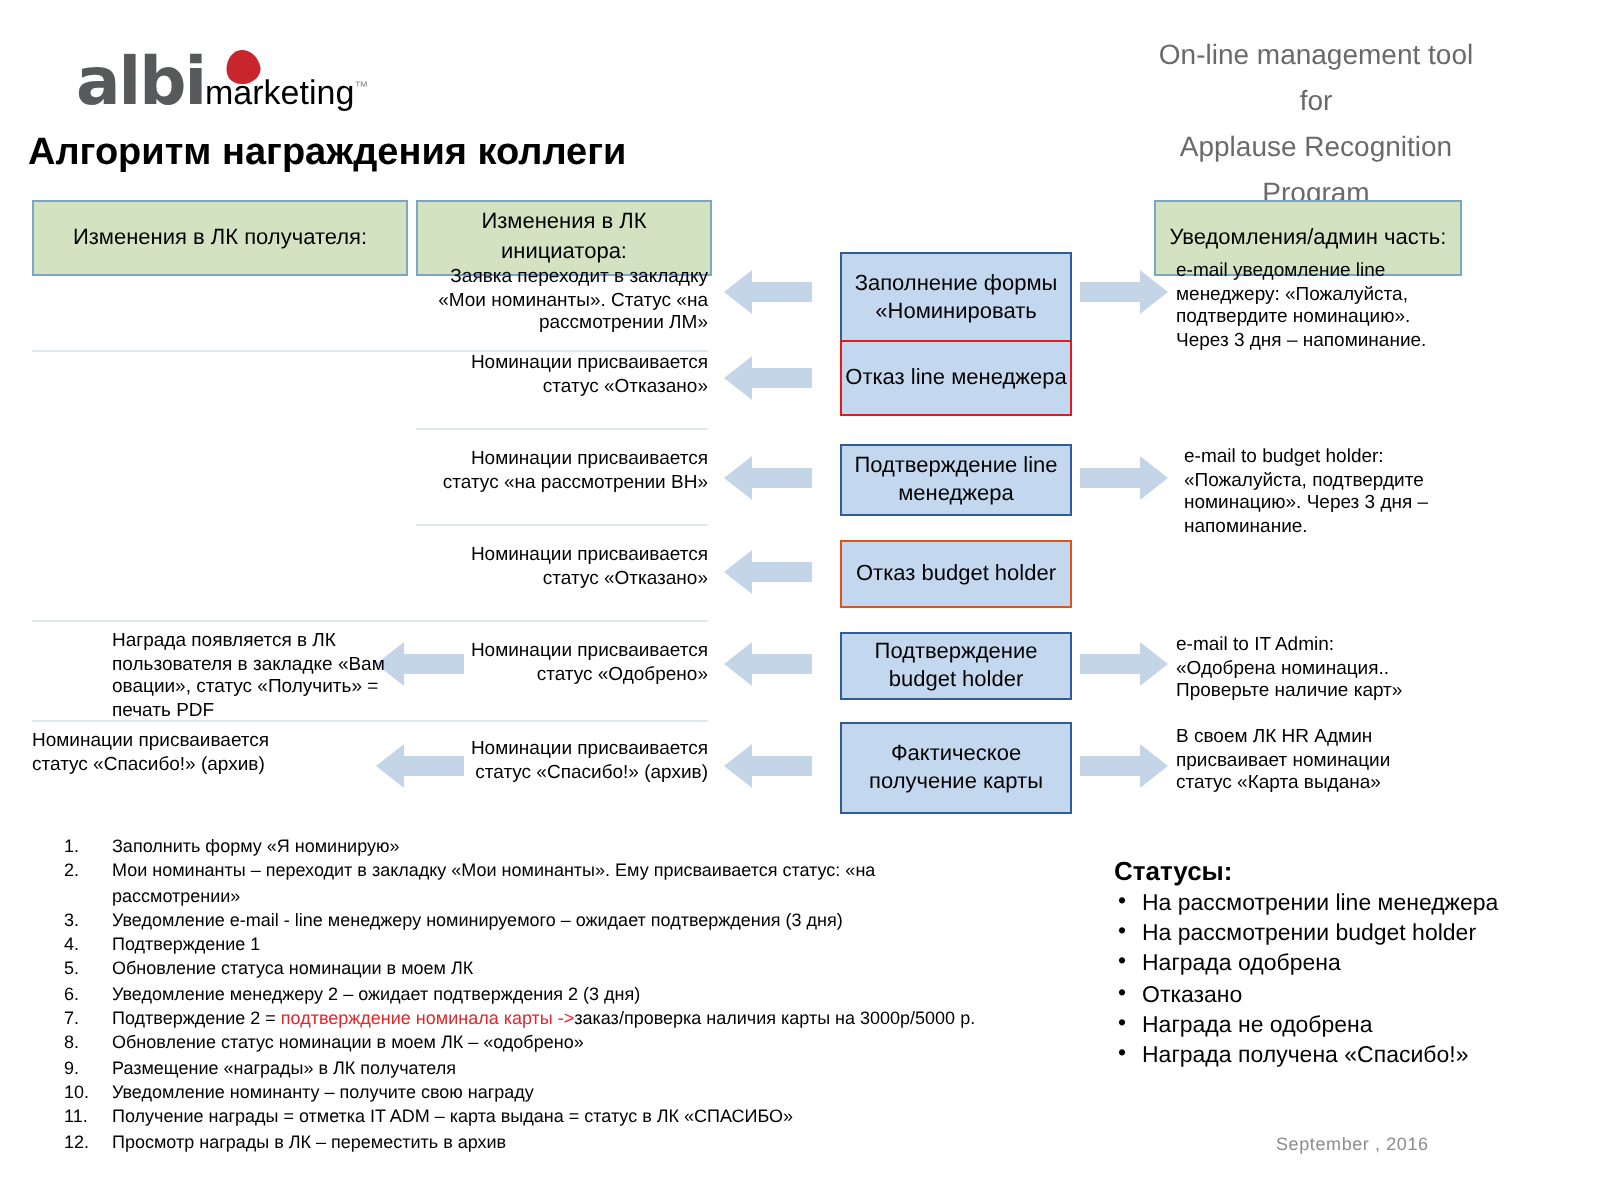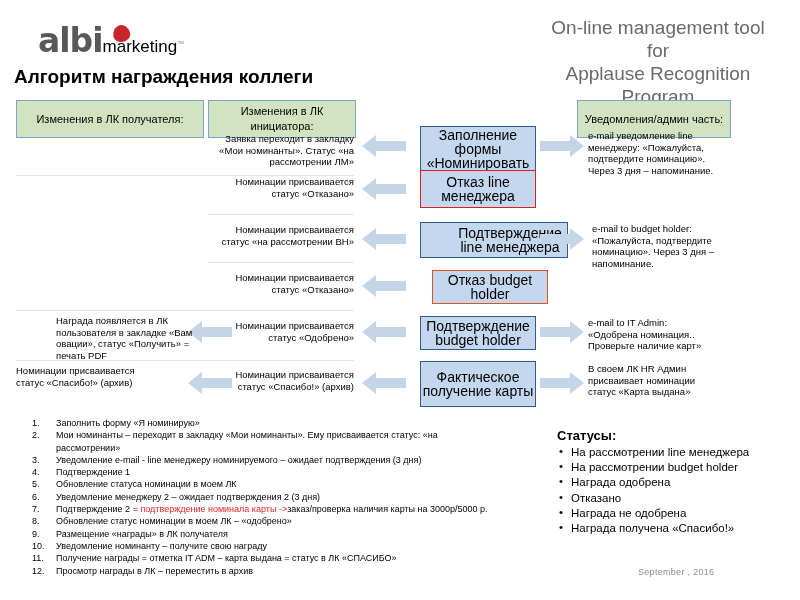--- a/index.html
+++ b/index.html
@@ -30,47 +30,47 @@
   
   #page-title{
     left:14px;top:66px;width:360px;
     font-size:19px;font-weight:bold;color:#000;
     font-family:"Liberation Sans",sans-serif;
   }
 
   
   #prog-title{
     left:520px;top:16px;width:276px;text-align:center;
-    font-size:19px;color:#6a6a6a;line-height:23px;
+    font-size:14px;color:#6a6a6a;line-height:23px;
     font-family:"Liberation Sans",sans-serif;
   }
   #prog-title .u{text-decoration:underline;}
 
   
   .greenbox{
     background:#d3e3c1;border:1px solid #7aa7c7;
     text-align:center;font-size:11px;line-height:15px;color:#000;
     display:flex;align-items:center;justify-content:center;flex-direction:column;
   }
   #gb-left{left:16px;top:100px;width:186px;height:36px;}
   #gb-mid{left:208px;top:100px;width:146px;height:36px;}
   #gb-right{left:577px;top:100px;width:152px;height:36px;}
 
   
   .pbox{
     background:#c3d7ee;border:1px solid #2f5c96;
-    text-align:center;font-size:14px;line-height:14px;color:#000;
+    text-align:center;font-size:11px;line-height:14px;color:#000;
     display:flex;align-items:center;justify-content:center;flex-direction:column;
   }
   .pbox.red{border:1px solid #e11b22;}
   .pbox.orange{border:1px solid #e2521d;}
   #b1{left:420px;top:126px;width:114px;height:44px;}
   #b2{left:420px;top:170px;width:114px;height:36px;}
-  #b3{left:420px;top:222px;width:114px;height:34px;padding-left:32px;}
-  #b4{left:420px;top:270px;width:114px;height:32px;margin-left:12px;}
+  #b3{left:420px;top:222px;width:114px;height:34px;}
+  #b4{left:420px;top:270px;width:114px;height:32px;}
   #b5{left:420px;top:316px;width:114px;height:32px;}
   #b6{left:420px;top:361px;width:114px;height:44px;}
 
   
   .arr{width:44px;height:26px;}
   .arr svg{display:block;width:44px;height:26px;}
 
   
   .txt{font-size:9.5px;line-height:11.6px;color:#000;}
   .tr{text-align:right;}

